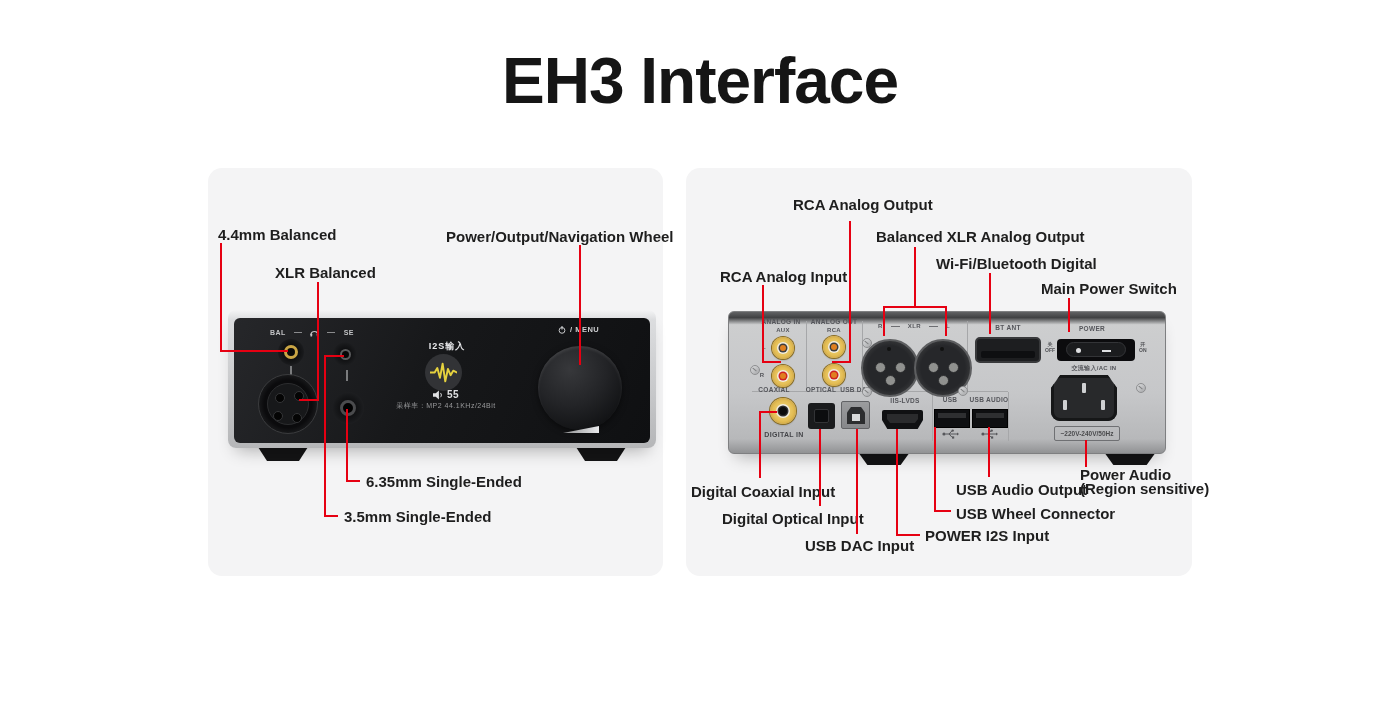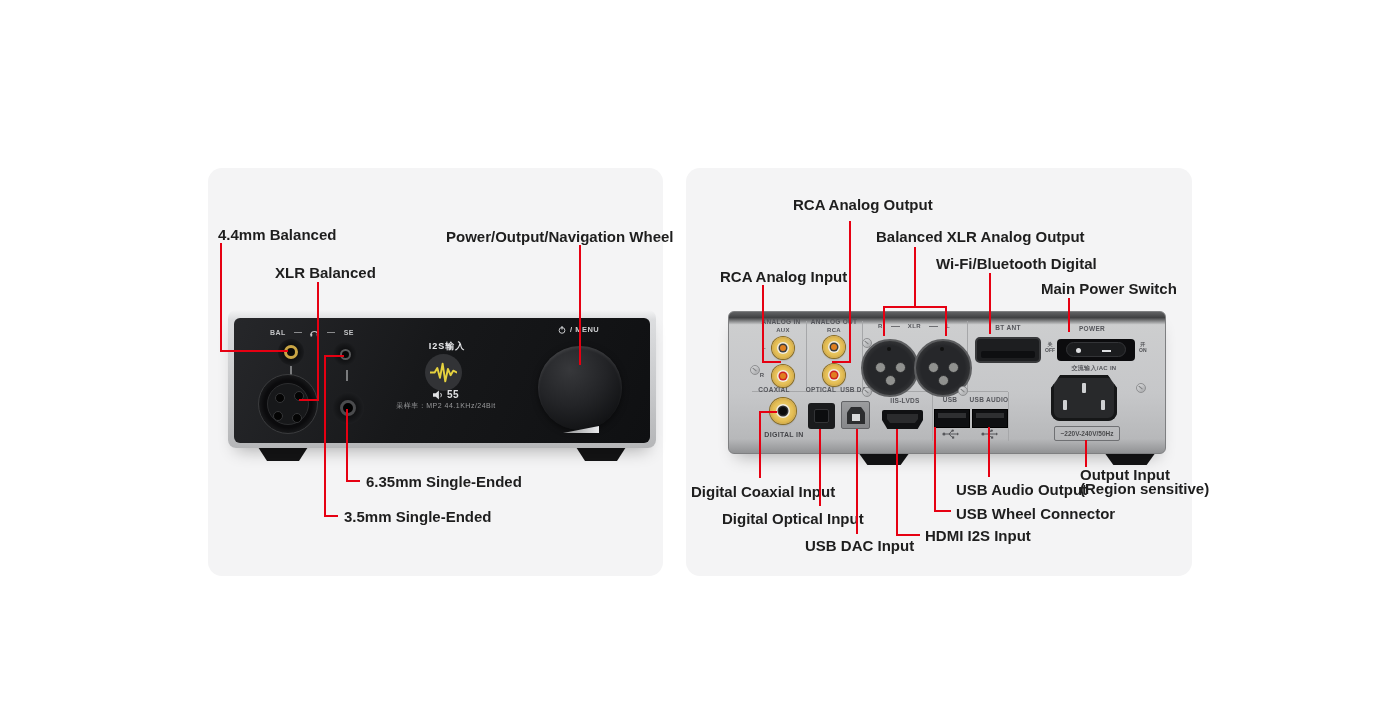--- a/index.html
+++ b/index.html
@@ -53,20 +53,21 @@
   .screw:after{content:"";position:absolute;left:1px;top:3px;width:5px;height:1px;background:#7f8082;transform:rotate(40deg);}
   .vbox{position:absolute;border:1px solid #6f7073;border-radius:2px;color:#4a4b4d;
         font-size:6.5px;font-weight:700;display:flex;align-items:center;justify-content:center;white-space:nowrap;}
   .onoff{position:absolute;font-size:5px;font-weight:700;color:#505155;line-height:5.5px;text-align:center;white-space:nowrap;}
 </style>
 </head>
 <body>
 
 <div class="stage">
 
+  <div class="title">EH3 Interface</div>
 
   <div class="card" style="left:208px;width:455px;"></div>
   <div class="card" style="left:686px;width:506px;"></div>
 
   <div class="lbl" style="left:218px;top:227px;">4.4mm Balanced</div>
   <div class="lbl" style="left:446px;top:229px;">Power/Output/Navigation Wheel</div>
   <div class="lbl" style="left:275px;top:265px;">XLR Balanced</div>
   <div class="lbl" style="left:366px;top:474px;">6.35mm Single-Ended</div>
   <div class="lbl" style="left:344px;top:509px;">3.5mm Single-Ended</div>
 
@@ -146,24 +147,24 @@
   <div class="wedge"></div>
 
   <div class="lbl" style="left:793px;top:197px;">RCA Analog Output</div>
   <div class="lbl" style="left:876px;top:229px;">Balanced XLR Analog Output</div>
   <div class="lbl" style="left:720px;top:269px;">RCA Analog Input</div>
   <div class="lbl" style="left:936px;top:256px;">Wi-Fi/Bluetooth Digital</div>
   <div class="lbl" style="left:1041px;top:281px;">Main Power Switch</div>
   <div class="lbl" style="left:691px;top:484px;">Digital Coaxial Input</div>
   <div class="lbl" style="left:722px;top:511px;">Digital Optical Input</div>
   <div class="lbl" style="left:805px;top:538px;">USB DAC Input</div>
-  <div class="lbl" style="left:925px;top:528px;">HDMI I2S Input</div>
+  <div class="lbl" style="left:925px;top:528px;">POWER I2S Input</div>
   <div class="lbl" style="left:956px;top:506px;">USB Wheel Connector</div>
   <div class="lbl" style="left:956px;top:482px;">USB Audio Output</div>
-  <div class="lbl" style="left:1080px;top:467px;">Output Input</div>
+  <div class="lbl" style="left:1080px;top:467px;">Power Audio</div>
   <div class="lbl" style="left:1080px;top:481px;">(Region sensitive)</div>
 
   <div class="rl v" style="left:849px;top:221px;height:142px;"></div>
   <div class="rl h" style="left:832px;top:361px;width:19px;"></div>
   <div class="rl v" style="left:762px;top:285px;height:78px;"></div>
   <div class="rl h" style="left:762px;top:361px;width:19px;"></div>
   <div class="rl v" style="left:914px;top:247px;height:61px;"></div>
   <div class="rl h" style="left:883px;top:306px;width:64px;"></div>
   <div class="rl v" style="left:883px;top:306px;height:30px;"></div>
   <div class="rl v" style="left:945px;top:306px;height:30px;"></div>

